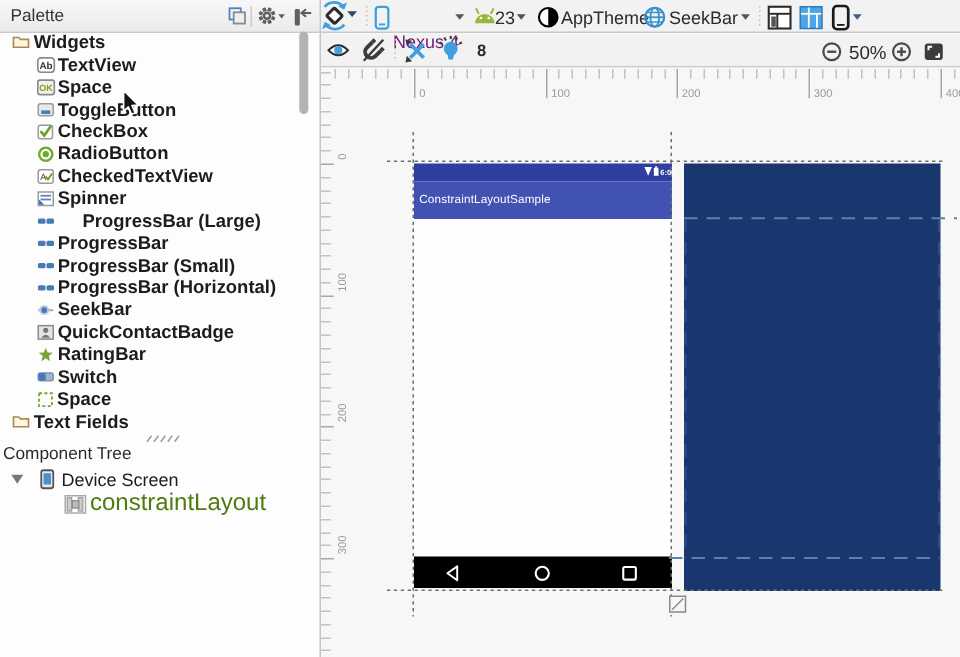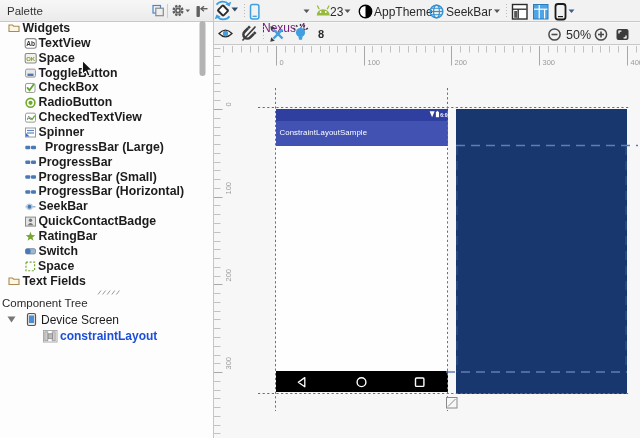--- a/index.html
+++ b/index.html
@@ -11,34 +11,34 @@
 <div class="abs" style="left:0;top:0;width:213px;height:21.5px;background:linear-gradient(#f7f7f7,#ebebeb);border-bottom:1px solid #c9c9c9"></div>
 <div class="abs" style="left:7px;top:3.5px;font-size:11.5px;font-weight:normal;color:#333;height:15px;line-height:15px">Palette</div>
 <div class="prow" style="left:22.5px;top:20.5px">Widgets</div>
 <div class="prow" style="left:38.5px;top:35.9px">TextView</div>
 <div class="prow" style="left:38.5px;top:50.8px">Space</div>
 <div class="prow" style="left:38.5px;top:65.6px">ToggleButton</div>
 <div class="prow" style="left:38.5px;top:80.4px">CheckBox</div>
 <div class="prow" style="left:38.5px;top:95.3px">RadioButton</div>
 <div class="prow" style="left:38.5px;top:110.2px">CheckedTextView</div>
 <div class="prow" style="left:38.5px;top:125.0px">Spinner</div>
-<div class="prow" style="left:45px;top:139.8px">ProgressBar (Large)</div>
+<div class="prow" style="left:55px;top:139.8px">ProgressBar (Large)</div>
 <div class="prow" style="left:38.5px;top:154.7px">ProgressBar</div>
 <div class="prow" style="left:38.5px;top:169.6px">ProgressBar (Small)</div>
 <div class="prow" style="left:38.5px;top:184.4px">ProgressBar (Horizontal)</div>
 <div class="prow" style="left:38.5px;top:199.2px">SeekBar</div>
 <div class="prow" style="left:38.5px;top:214.1px">QuickContactBadge</div>
 <div class="prow" style="left:38.5px;top:228.9px">RatingBar</div>
 <div class="prow" style="left:38.5px;top:243.8px">Switch</div>
 <div class="prow" style="left:38px;top:258.6px">Space</div>
 <div class="prow" style="left:22.5px;top:273.5px">Text Fields</div>
 
 <div class="abs" style="left:2px;top:295.5px;font-size:11.5px;font-weight:normal;color:#2b2b2b;height:14px;line-height:14px">Component Tree</div>
 <div class="abs" style="left:41px;top:312.5px;font-size:12px;color:#1c1c1c;height:14px;line-height:14px">Device Screen</div>
-<div class="abs" style="left:60px;top:328.5px;font-size:12px;font-weight:bold;color:#1d4ed8;height:14px;line-height:14px">constraintLayout</div>
+<div class="abs" style="left:60px;top:328.5px;font-size:16px;font-weight:normal;color:#4d7c0f;height:14px;line-height:14px">constraintLayout</div>
 
 <div class="abs" style="left:213px;top:0;width:1px;height:438px;background:#c6c6c6"></div>
 
 <div class="abs" style="left:214px;top:0;width:426px;height:21.5px;background:#f2f2f2;border-bottom:1px solid #c9c9c9"></div>
 <div class="abs" style="left:214px;top:22.5px;width:426px;height:22px;background:#f2f2f2;border-bottom:1px solid #c9c9c9"></div>
 <div class="abs" style="left:262px;top:21px;font-size:12px;color:#701a75">Nexus 4</div>
 <div class="abs" style="left:330px;top:5px;font-size:12px;color:#2b2b2b">23</div>
 <div class="abs" style="left:374px;top:5px;font-size:12px;color:#2b2b2b">AppTheme</div>
 <div class="abs" style="left:446px;top:5px;font-size:12px;color:#2b2b2b">SeekBar</div>
 <div class="abs" style="left:318px;top:27.5px;font-size:11px;font-weight:bold;color:#2b2b2b">8</div>

